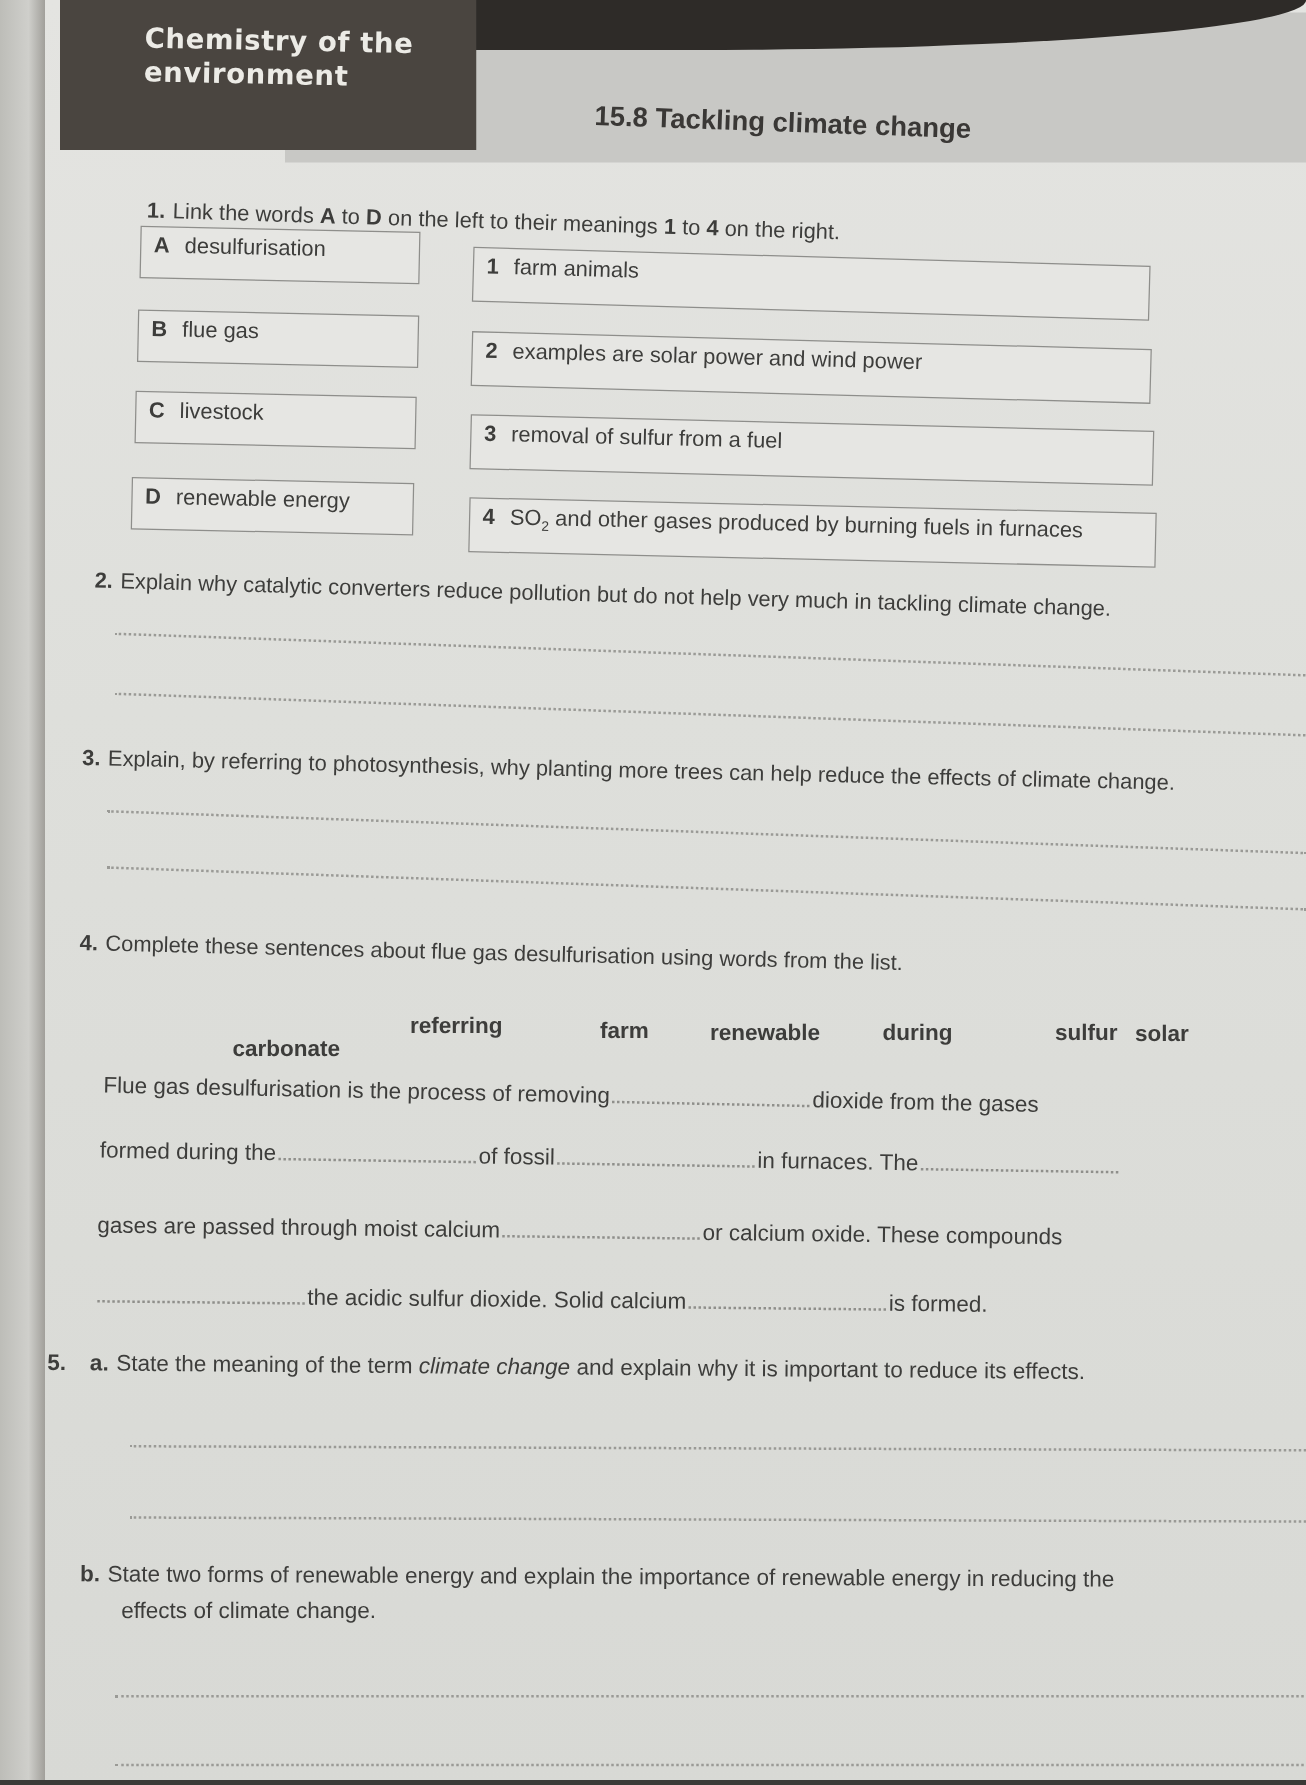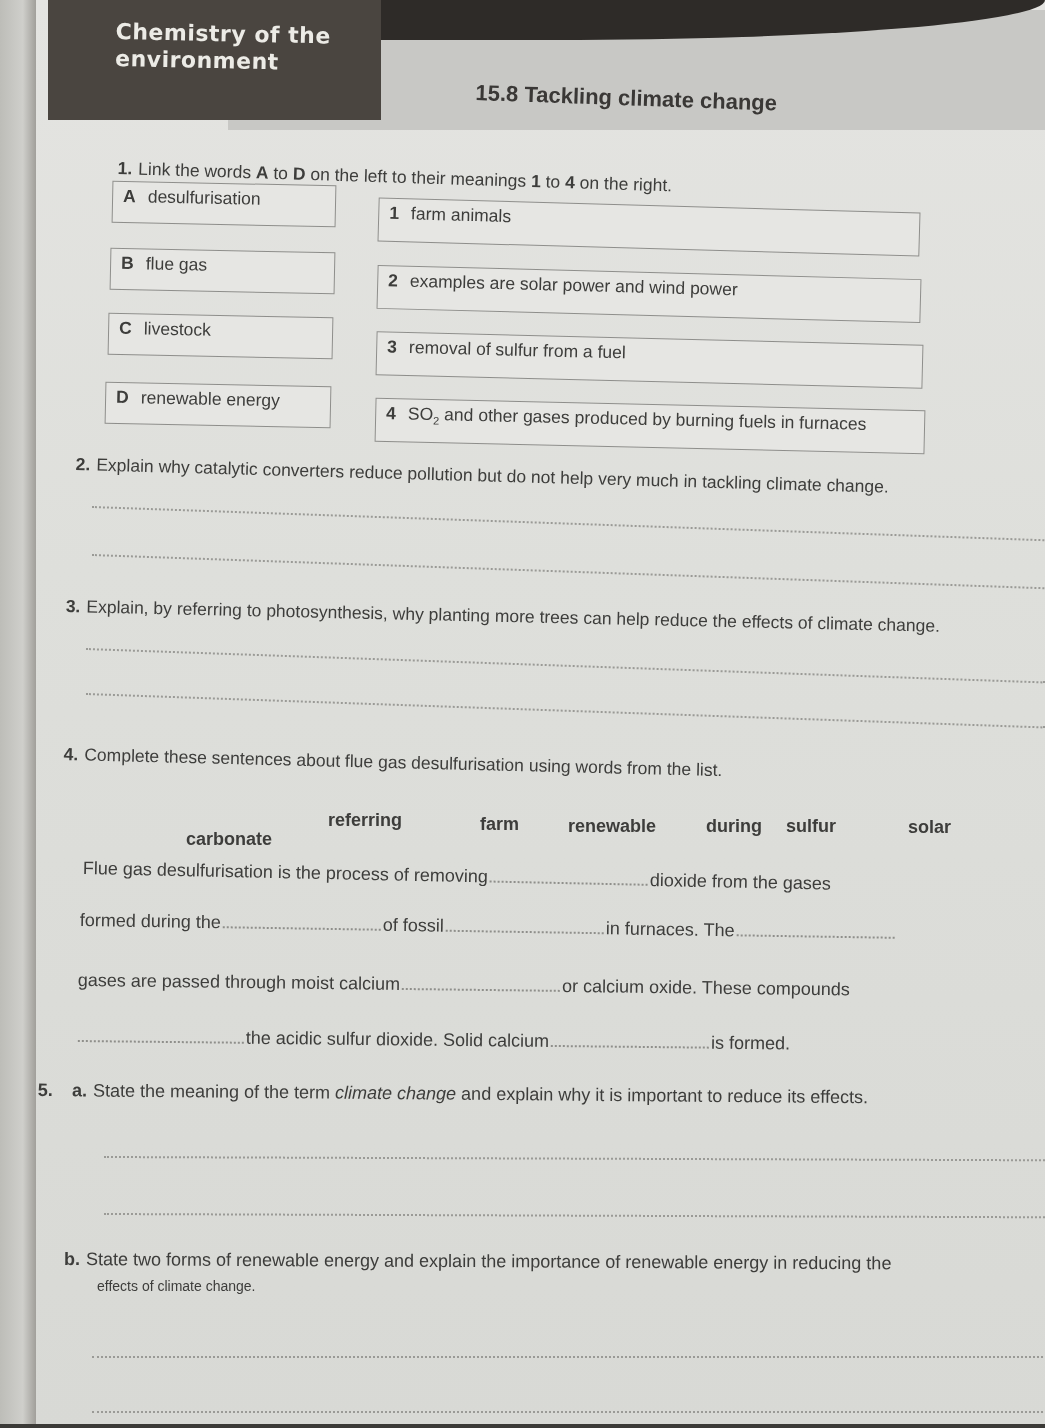--- a/index.html
+++ b/index.html
@@ -201,21 +201,21 @@
 
 <div class="q" style="left:64px; top:744px; transform:rotate(1.4deg); transform-origin:left top;">
   <span class="q-num">4.</span><span>Complete these sentences about flue gas desulfurisation using words from the list.</span>
 </div>
 
 <div class="word" style="left:186px; top:829px;">carbonate</div>
 <div class="word" style="left:328px; top:810px;">referring</div>
 <div class="word" style="left:480px; top:814px;">farm</div>
 <div class="word" style="left:568px; top:816px;">renewable</div>
 <div class="word" style="left:706px; top:816px;">during</div>
-<div class="word" style="left:786px; top:816px;">sulfur</div>
+<div class="word" style="left:844px; top:816px;">sulfur</div>
 <div class="word" style="left:908px; top:817px;">solar</div>
 
 <div class="sentence" style="left:83px; top:858px; transform:rotate(1.2deg); transform-origin:left top;">
   <span>Flue gas desulfurisation is the process of removing</span><span class="blank" style="width:158px;"></span><span>dioxide from the gases</span>
 </div>
 <div class="sentence" style="left:80px; top:910px; transform:rotate(0.9deg); transform-origin:left top;">
   <span>formed during the</span><span class="blank" style="width:158px;"></span><span>of fossil</span><span class="blank" style="width:158px;"></span><span>in furnaces. The</span><span class="blank" style="width:158px;"></span>
 </div>
 <div class="sentence" style="left:78px; top:970px; transform:rotate(0.7deg); transform-origin:left top;">
   <span>gases are passed through moist calcium</span><span class="blank" style="width:158px;"></span><span>or calcium oxide. These compounds</span>
@@ -227,18 +227,18 @@
 <div class="q" style="left:38px; top:1080px; font-size:18px; transform:rotate(0.5deg); transform-origin:left top;">
   <span class="q-num">5.</span>
   <span class="q-num" style="margin-left:8px;">a.</span><span>State the meaning of the term </span><em>climate change</em><span> and explain why it is important to reduce its effects.</span>
 </div>
 <div class="dots" style="left:104px; top:1156px; width:945px; transform:rotate(0.2deg); transform-origin:left top;"></div>
 <div class="dots" style="left:104px; top:1213px; width:945px; transform:rotate(0.2deg); transform-origin:left top;"></div>
 
 <div class="q" style="left:64px; top:1249px; font-size:18px; transform:rotate(0.3deg); transform-origin:left top;">
   <span class="q-num">b.</span><span>State two forms of renewable energy and explain the importance of renewable energy in reducing the</span>
 </div>
-<div class="q" style="left:97px; top:1278px; font-size:14px;">effects of climate change.</div>
+<div class="q" style="left:97px; top:1278px; font-size:18px;">effects of climate change.</div>
 
 <div class="dots" style="left:92px; top:1356px; width:955px;"></div>
 <div class="dots" style="left:92px; top:1411px; width:955px;"></div>
 
 <div class="bottom-edge"></div>
 
 </body></html>

